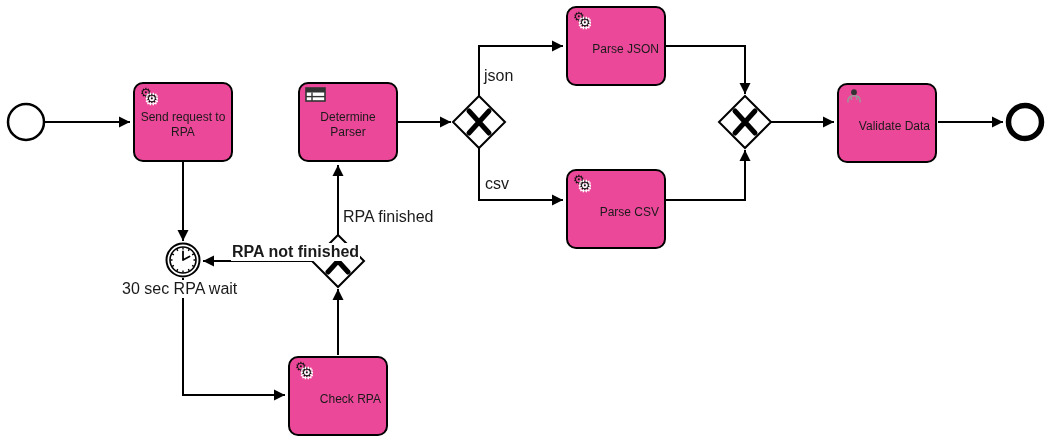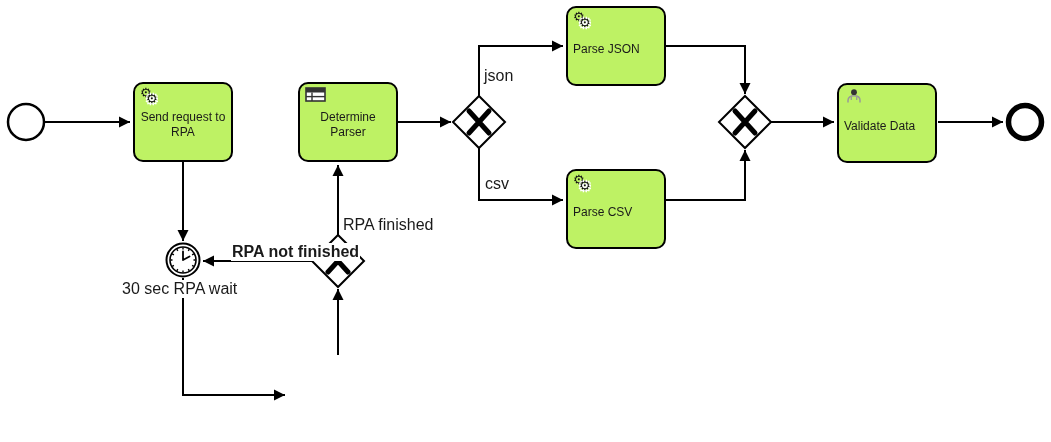--- a/index.html
+++ b/index.html
@@ -10,22 +10,22 @@
     font-family:"Liberation Sans",sans-serif;
     overflow:hidden;
   }
   #wires{position:absolute;left:0;top:0;}
   .task{
     position:absolute;
     box-sizing:border-box;
     width:100px;height:80px;
     border:2px solid #000;
     border-radius:10px;
-    background:#bef264;
-    display:flex;align-items:center;justify-content:flex-start;
+    background:#ec4899;
+    display:flex;align-items:center;justify-content:flex-end;
     text-align:center;
     font-size:12px;line-height:1.25;color:#1a1a1a;
     padding:6px 5px 0 5px;
   }
   .task .label{display:block;}
   .icon{position:absolute;top:3px;left:5px;width:20px;height:20px;}
   
   .icon-service::before,.icon-service::after{
     content:"\2699";
     position:absolute;
@@ -110,20 +110,24 @@
       <svg width="21" height="15" viewBox="0 0 21 15">
         <rect x="1" y="1" width="19" height="13" fill="#fff" stroke="#333" stroke-width="1.6"></rect>
         <rect x="1" y="1" width="19" height="4.5" fill="#333"></rect>
         <line x1="7" y1="5.5" x2="7" y2="14" stroke="#333" stroke-width="1.4"></line>
         <line x1="1" y1="9.6" x2="20" y2="9.6" stroke="#333" stroke-width="1.4"></line>
       </svg>
     </span>
     <span class="label">Determine Parser</span>
   </div>
 
+  <div class="task" style="left:288px;top:356px;">
+    <span class="icon icon-service"></span>
+    <span class="label">Check RPA</span>
+  </div>
 
   <div class="task" style="left:566px;top:6px;">
     <span class="icon icon-service"></span>
     <span class="label">Parse JSON</span>
   </div>
 
   <div class="task" style="left:566px;top:160px;margin-top:9px;">
     <span class="icon icon-service"></span>
     <span class="label">Parse CSV</span>
   </div>
@@ -134,17 +138,17 @@
         <circle cx="8" cy="4.2" r="2.9" fill="#333"></circle>
         <path d="M2,14.5 v-2.2 c0,-3.1 2.7,-4.6 6,-4.6 c3.3,0 6,1.5 6,4.6 v2.2" fill="none" stroke="#999" stroke-width="1.5"></path>
         <path d="M5.3,9 v3 M10.7,9 v3" fill="none" stroke="#999" stroke-width="1.3"></path>
       </svg>
     </span>
     <span class="label">Validate Data</span>
   </div>
 
   <span class="edge-label" style="left:121px;top:280px;">30 sec RPA wait</span>
   <span class="edge-label" style="left:231px;top:243px;font-weight:bold;">RPA not finished</span>
-  <span class="edge-label" style="left:342px;top:216px;">RPA finished</span>
+  <span class="edge-label" style="left:342px;top:208px;">RPA finished</span>
   <span class="edge-label" style="left:483px;top:67px;">json</span>
   <span class="edge-label" style="left:484px;top:175px;">csv</span>
 
 </div>
 
 </body></html>

